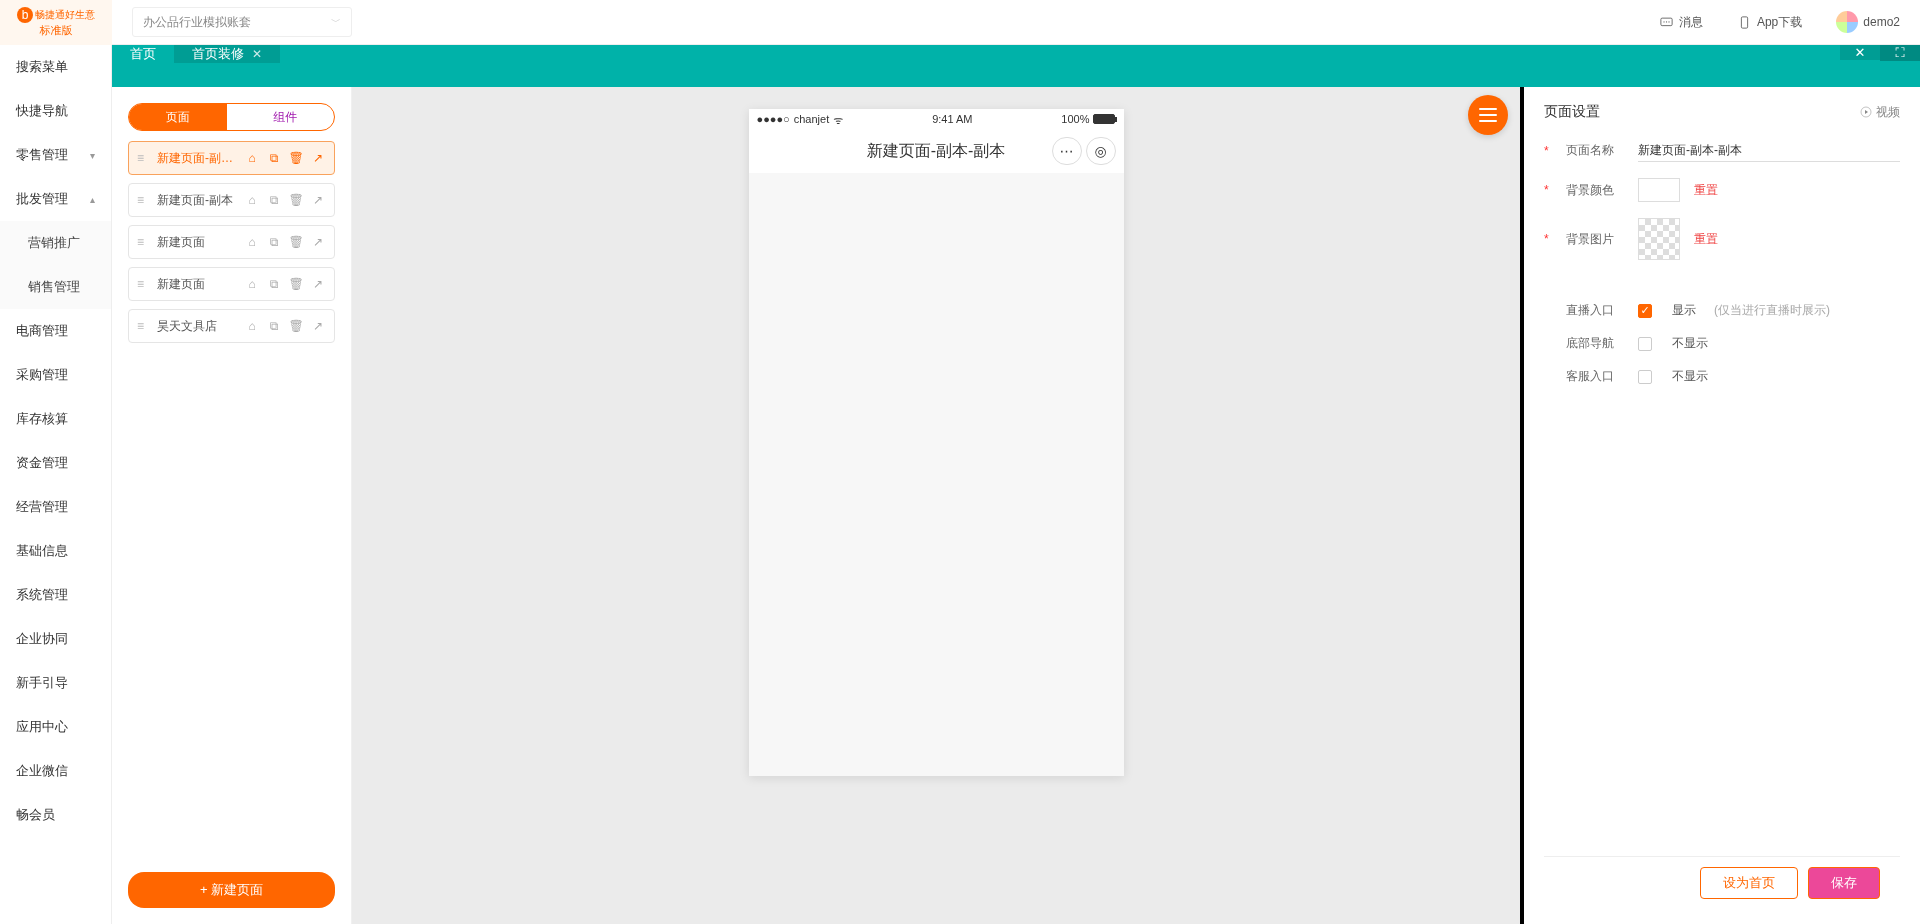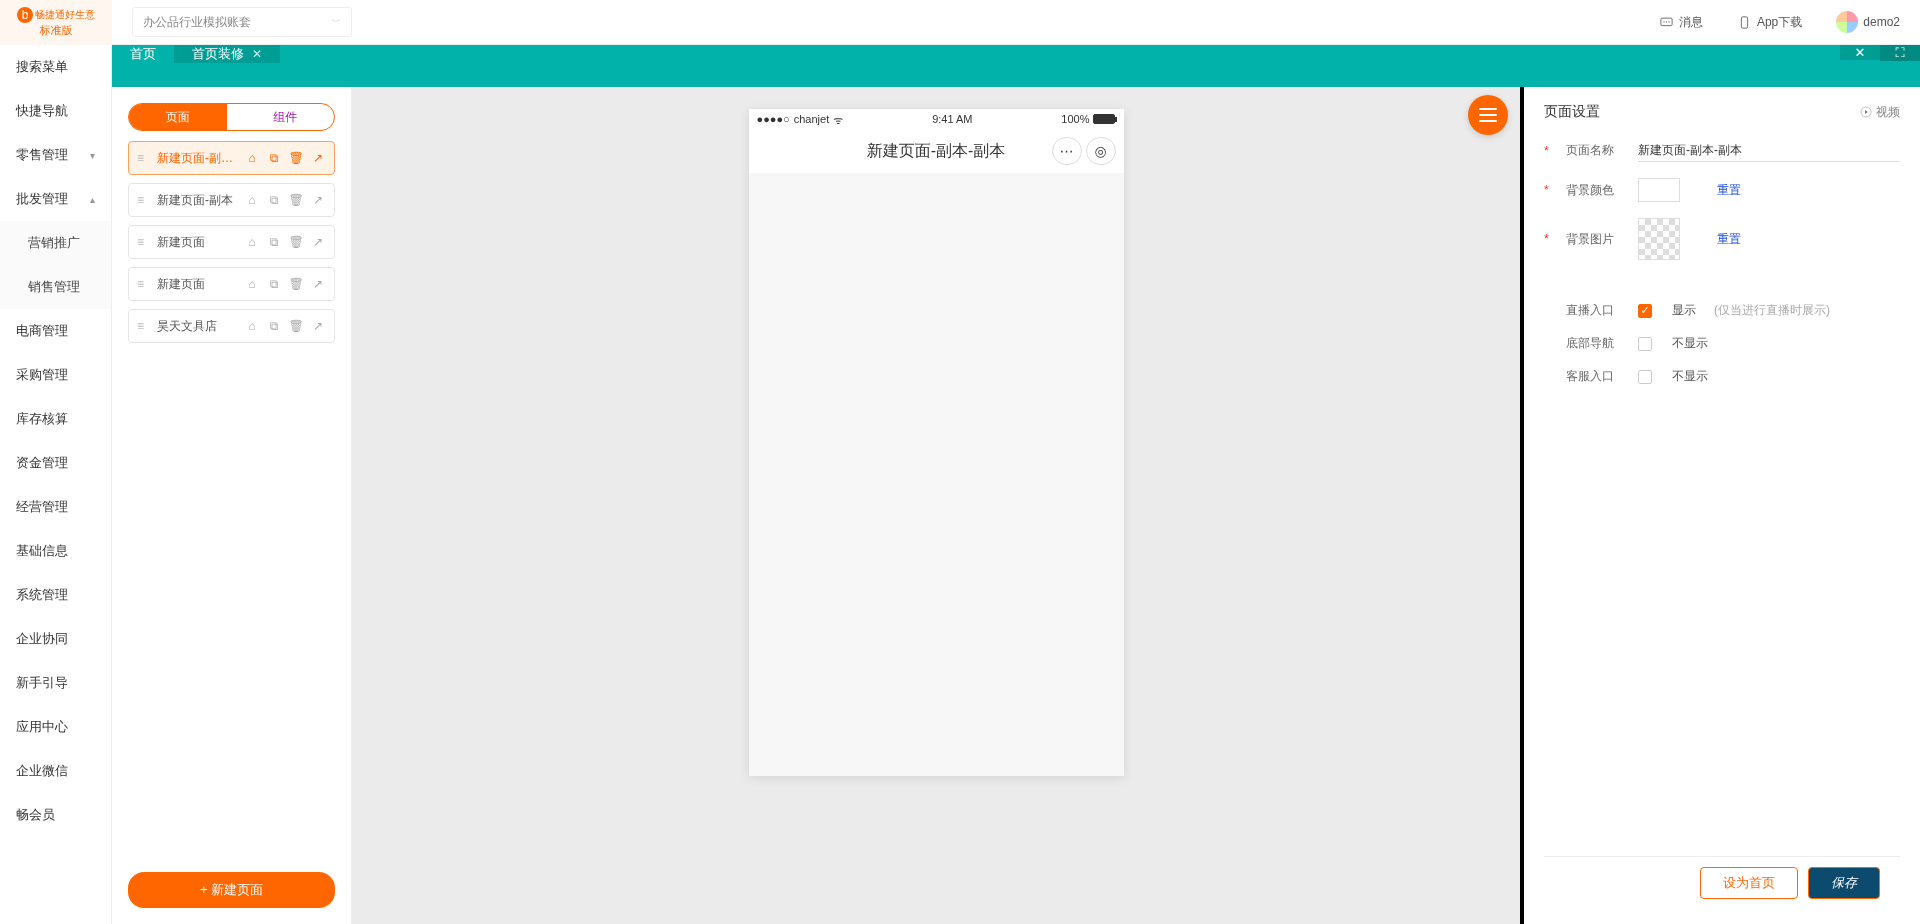--- a/index.html
+++ b/index.html
@@ -71,30 +71,30 @@
   .settings { width:400px; border-left:4px solid #000000; padding:16px 20px; display:flex; flex-direction:column; font-size:12px; color:#555; overflow:auto;}
   .settings .hd { display:flex; align-items:center; justify-content:space-between; font-size:14px; color:#333; margin-bottom:18px;}
   .settings .hd .video{ color:#888; font-size:12px; display:flex; align-items:center; gap:4px; cursor:pointer;}
   .frow { display:flex; align-items:center; gap:14px; margin-bottom:16px;}
   .frow .req { color:#f33; width:8px;}
   .frow .lab { width:58px; color:#666;}
   .frow input[type=text]{ flex:1; border:0; border-bottom:1px solid #ddd; padding:4px 0; font-size:12px; color:#333; outline:none;}
   .frow .swatch { width:42px; height:24px; background:#fff; border:1px solid #ddd; cursor:pointer;}
   .frow .checker { width:42px; height:42px; background:
      repeating-conic-gradient(#ddd 0 25%, #fff 0 50%) 0 0/12px 12px; border:1px solid #ddd; cursor:pointer;}
-  .frow .reset { color:#1d4ed8; cursor:pointer;margin-left:23px;}
+  .frow .reset { color:#ef4444; cursor:pointer;}
   .cb { width:14px; height:14px; border:1px solid #ccc; display:inline-flex; align-items:center; justify-content:center; border-radius:2px; margin-right:6px;}
   .cb.checked { background:#f60; border-color:#f60; color:#fff; font-size:11px;}
   .frow .hint { color:#aaa; margin-left:4px;}
   .settings .gap { height:26px; }
 
   
   .footbar { height:52px; border-top:1px solid #eee; display:flex; align-items:center; justify-content:flex-end; gap:10px; padding:0 20px;}
   .footbar .btn { height:32px; padding:0 22px; border-radius:4px; border:1px solid #f60; color:#f60; background:#fff; font-size:13px; cursor:pointer;}
-  .footbar .btn.primary { background:#0c4a6e; color:#fff;font-style:italic;}
+  .footbar .btn.primary { background:#ec4899; color:#fff;}
   
   .battery { width:22px; height:10px; border:1px solid #333; border-radius:2px; position:relative; background:#333;}
   .battery::after{content:"";position:absolute; right:-3px; top:2px; width:2px; height:5px; background:#333;}
 </style>
 </head>
 <body>
 
 <div class="topbar">
   <div class="logo-box">
     <div class="logo-row">

